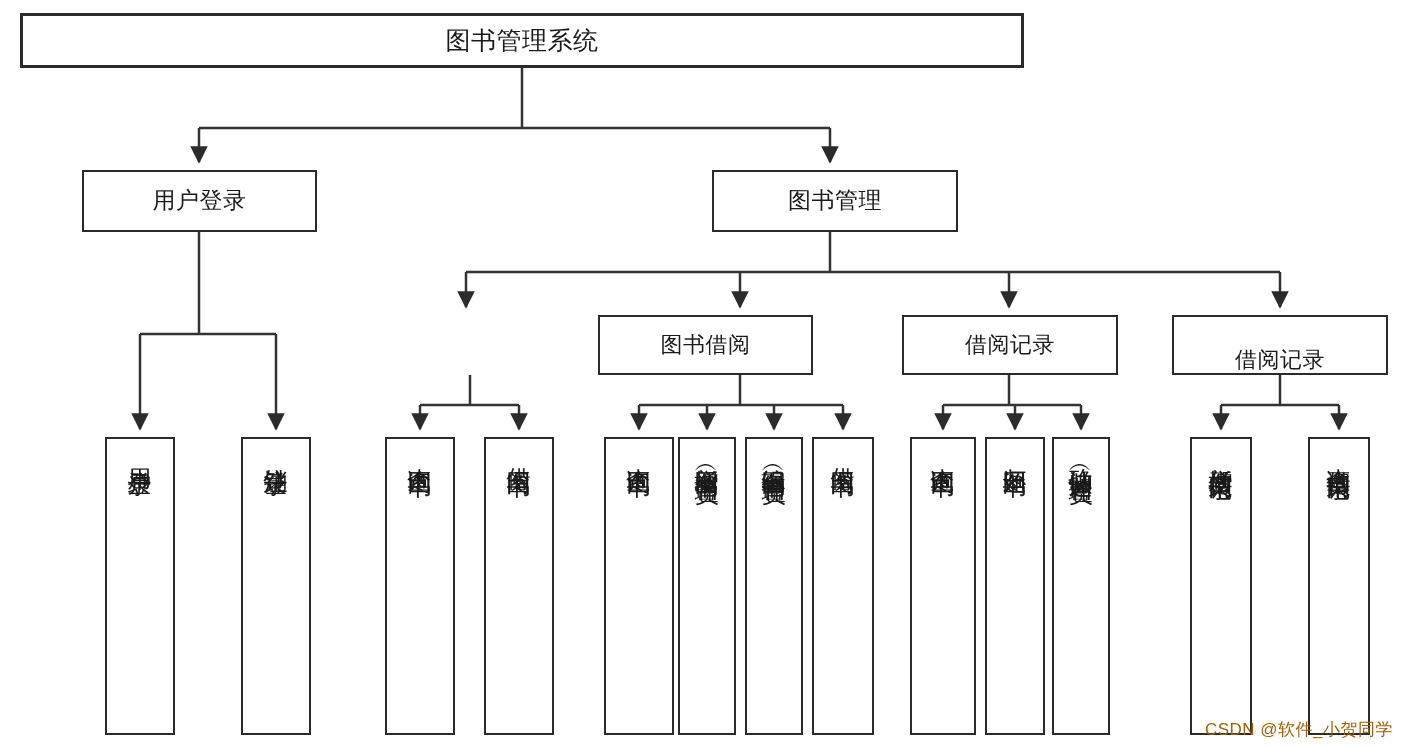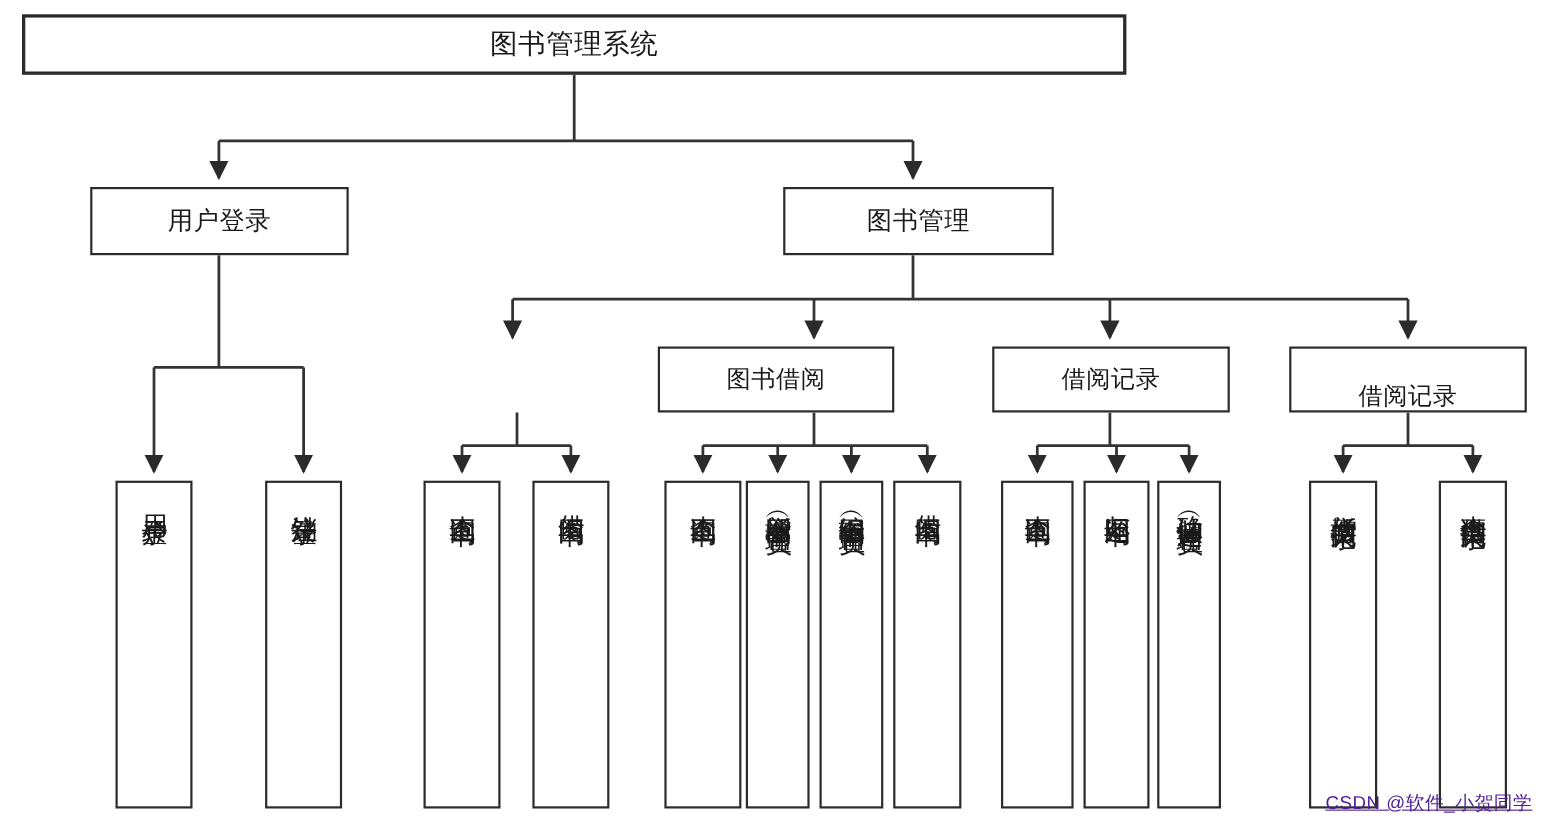--- a/index.html
+++ b/index.html
@@ -66,25 +66,24 @@
     font-size: 24px;
     line-height: 1.05;
     letter-spacing: 2px;
     white-space: normal;
   }
   .watermark {
     position: absolute;
     right: 12px;
     bottom: 6px;
     font-size: 17px;
-    color: #4c1d95;
+    color: #a16207;
     letter-spacing: 0.5px;
     z-index: 3;
     white-space: nowrap;
-    text-decoration: underline;
   }
 </style>
 </head>
 <body>
 
 <div id="canvas">
   <svg id="edges" viewBox="0 0 1405 747" xmlns="http://www.w3.org/2000/svg">
     <defs>
       <marker id="arrow" viewBox="0 0 10 10" refX="9" refY="5" markerWidth="7" markerHeight="7" orient="auto-start-reverse">
         <path d="M 0 0 L 10 5 L 0 10 z" fill="#2b2b2b"></path>

